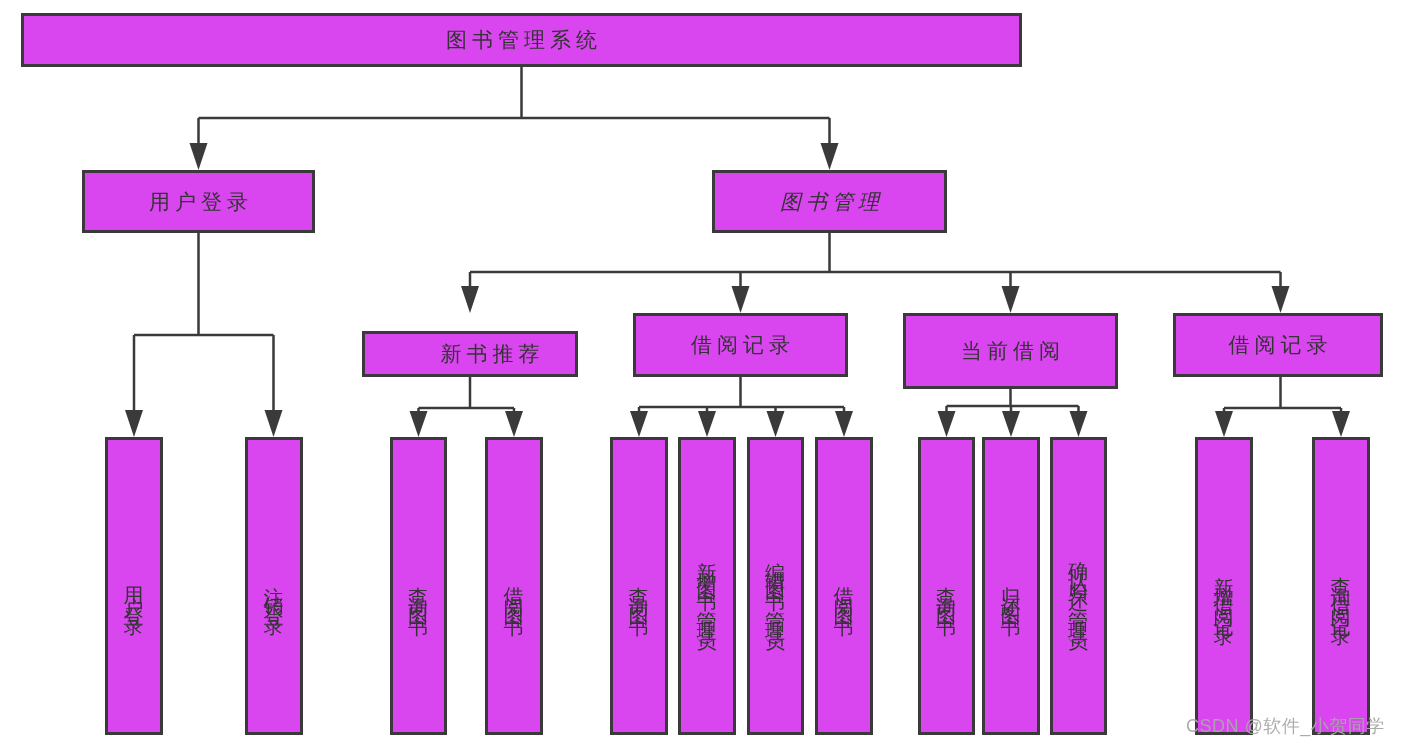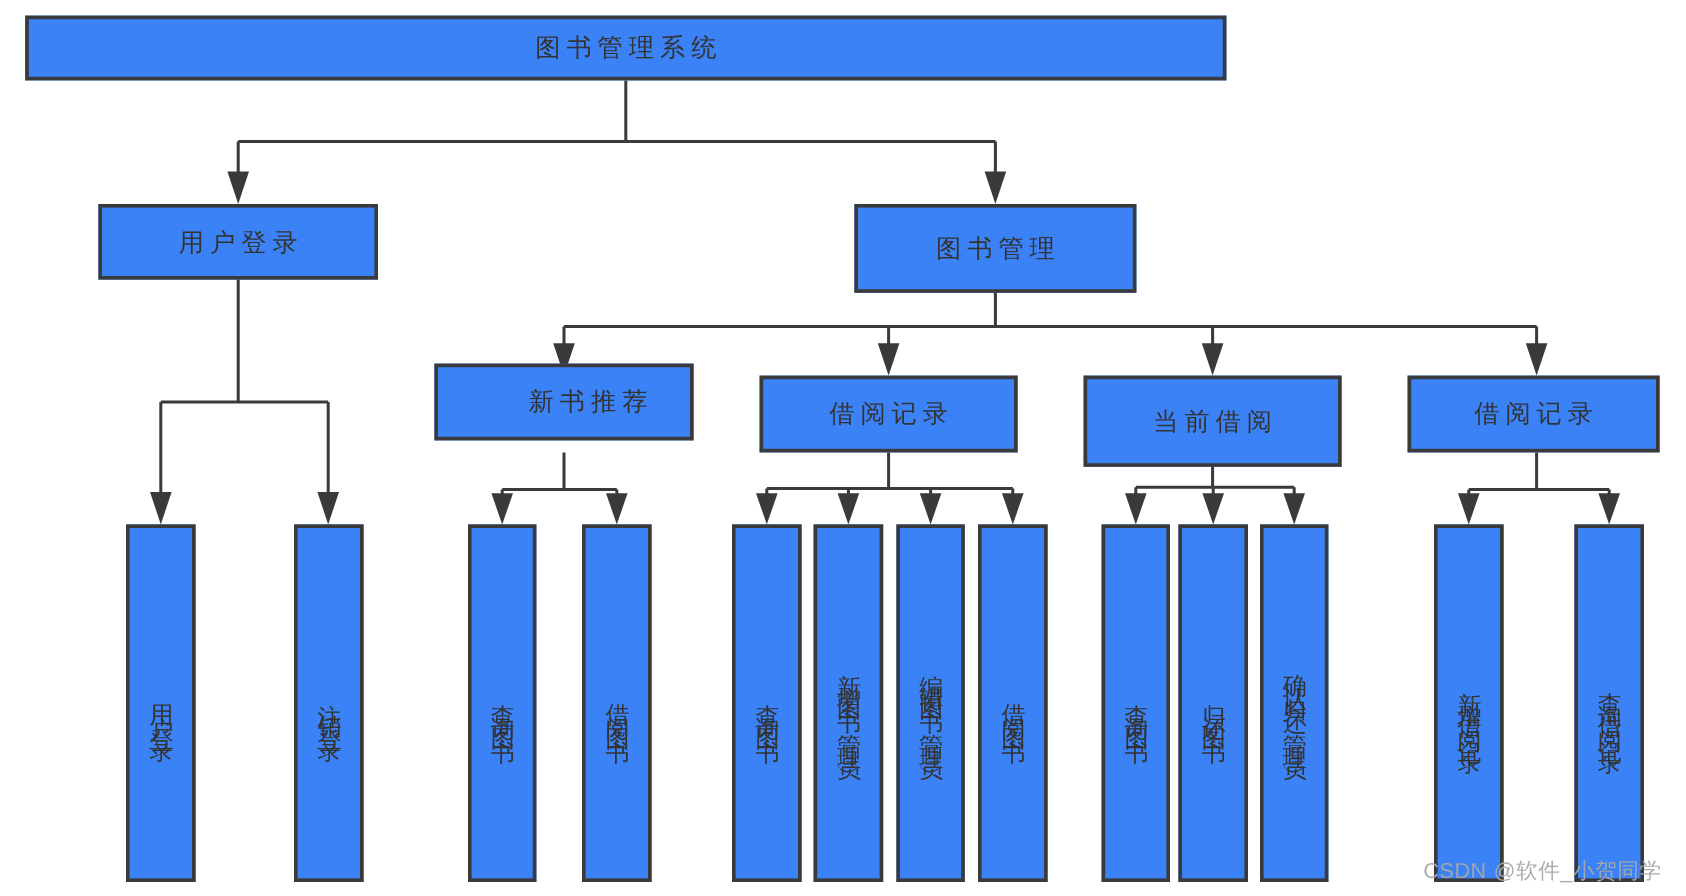--- a/index.html
+++ b/index.html
@@ -18,21 +18,21 @@
   .wires {
     position: absolute;
     left: 0;
     top: 0;
     width: 1405px;
     height: 747px;
   }
   .box {
     position: absolute;
     box-sizing: border-box;
-    background: #3b82f6;
+    background: #d946ef;
     border: 3px solid #3a3a3a;
     display: flex;
     align-items: center;
     justify-content: center;
   }
   .hlabel {
     font-size: 21px;
     letter-spacing: 5px;
     color: #333333;
     white-space: nowrap;
@@ -111,25 +111,25 @@
     </g>
   </svg>
 
   <div class="box" style="left:21px; top:13px; width:1001px; height:54px;">
     <span class="hlabel">图书管理系统</span>
   </div>
 
   <div class="box" style="left:82px; top:170px; width:233px; height:63px;">
     <span class="hlabel">用户登录</span>
   </div>
-  <div class="box" style="left:712px; top:170px; width:235px; height:74px;">
+  <div class="box" style="left:712px; top:170px; width:235px; height:63px;font-style:italic;">
     <span class="hlabel">图书管理</span>
   </div>
 
-  <div class="box" style="left:362px; top:303px; width:216px; height:64px;padding-left:40px;">
+  <div class="box" style="left:362px; top:331px; width:216px; height:46px;padding-left:40px;">
     <span class="hlabel">新书推荐</span>
   </div>
   <div class="box" style="left:633px; top:313px; width:215px; height:64px;">
     <span class="hlabel">借阅记录</span>
   </div>
   <div class="box" style="left:903px; top:313px; width:215px; height:76px;">
     <span class="hlabel">当前借阅</span>
   </div>
   <div class="box" style="left:1173px; top:313px; width:210px; height:64px;">
     <span class="hlabel">借阅记录</span>

